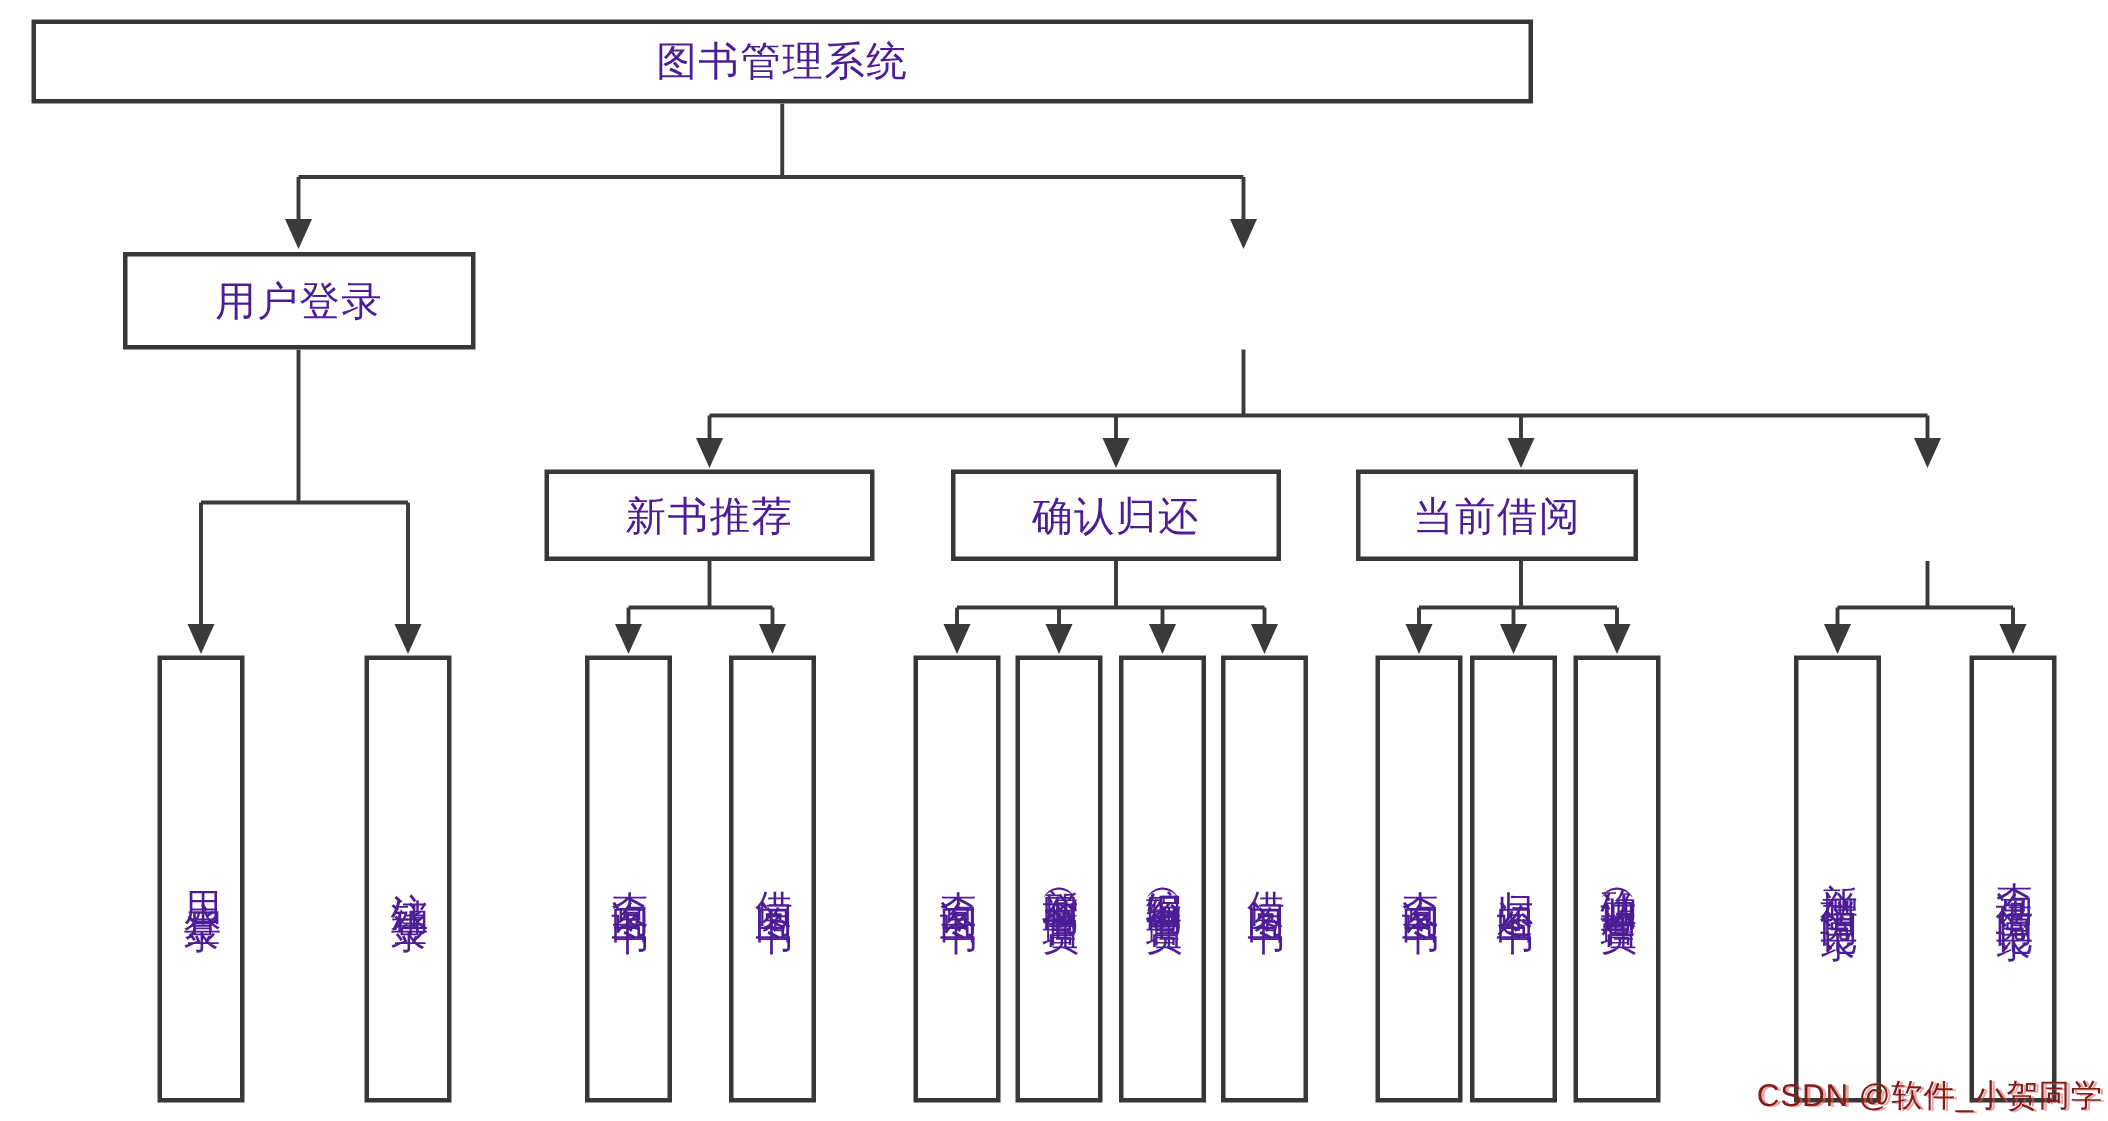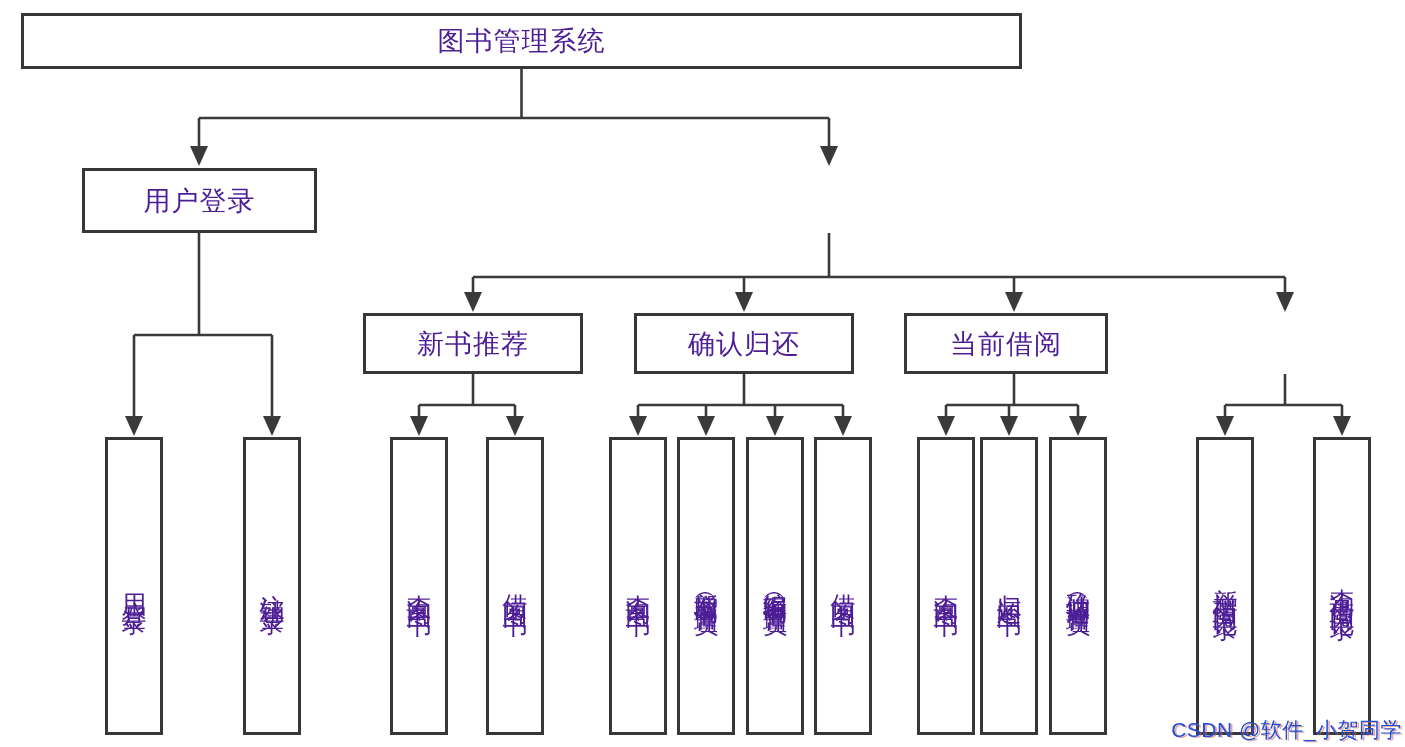--- a/index.html
+++ b/index.html
@@ -34,38 +34,38 @@
     white-space: nowrap;
   }
   .v.tight { letter-spacing: 3px; font-size: 24px; }
 
   
   .n-root        { left: 21px;   top: 13px;  width: 1001px; height: 56px; }
   .n-user-login  { left: 82px;   top: 168px; width: 235px;  height: 65px; }
   .n-book-mgmt   { left: 712px;  top: 168px; width: 235px;  height: 65px; }
   .n-new-book    { left: 363px;  top: 313px; width: 220px;  height: 61px; }
   .n-book-borrow { left: 634px;  top: 313px; width: 220px;  height: 61px; }
-  .n-current     { left: 904px;  top: 313px; width: 204px;  height: 61px; }
+  .n-current     { left: 904px;  top: 313px; width: 188px;  height: 61px; }
   .n-record      { left: 1175px; top: 313px; width: 220px;  height: 61px; }
   .leaf { top: 437px; width: 58px; height: 298px; }
   .l1  { left: 105px; }  .l2  { left: 243px; }
   .l3  { left: 390px; }  .l4  { left: 486px; }
   .l5  { left: 609px; }  .l6  { left: 677px; }
   .l7  { left: 746px; }  .l8  { left: 814px; }
   .l9  { left: 917px; }  .l10 { left: 980px; }
   .l11 { left: 1049px; } .l12 { left: 1196px; }
   .l13 { left: 1313px; }
 
   .watermark {
     position: absolute;
     right: 3px;
     bottom: 3px;
     font-size: 21px;
     letter-spacing: 0.5px;
-    color: #1d4ed8;
+    color: #7f1d1d;
     text-shadow: 2px 1px 0 rgba(214, 98, 90, 0.55);
     z-index: 3;
     white-space: nowrap;
   }
 </style>
 </head>
 <body>
 
 <div class="stage">
 

